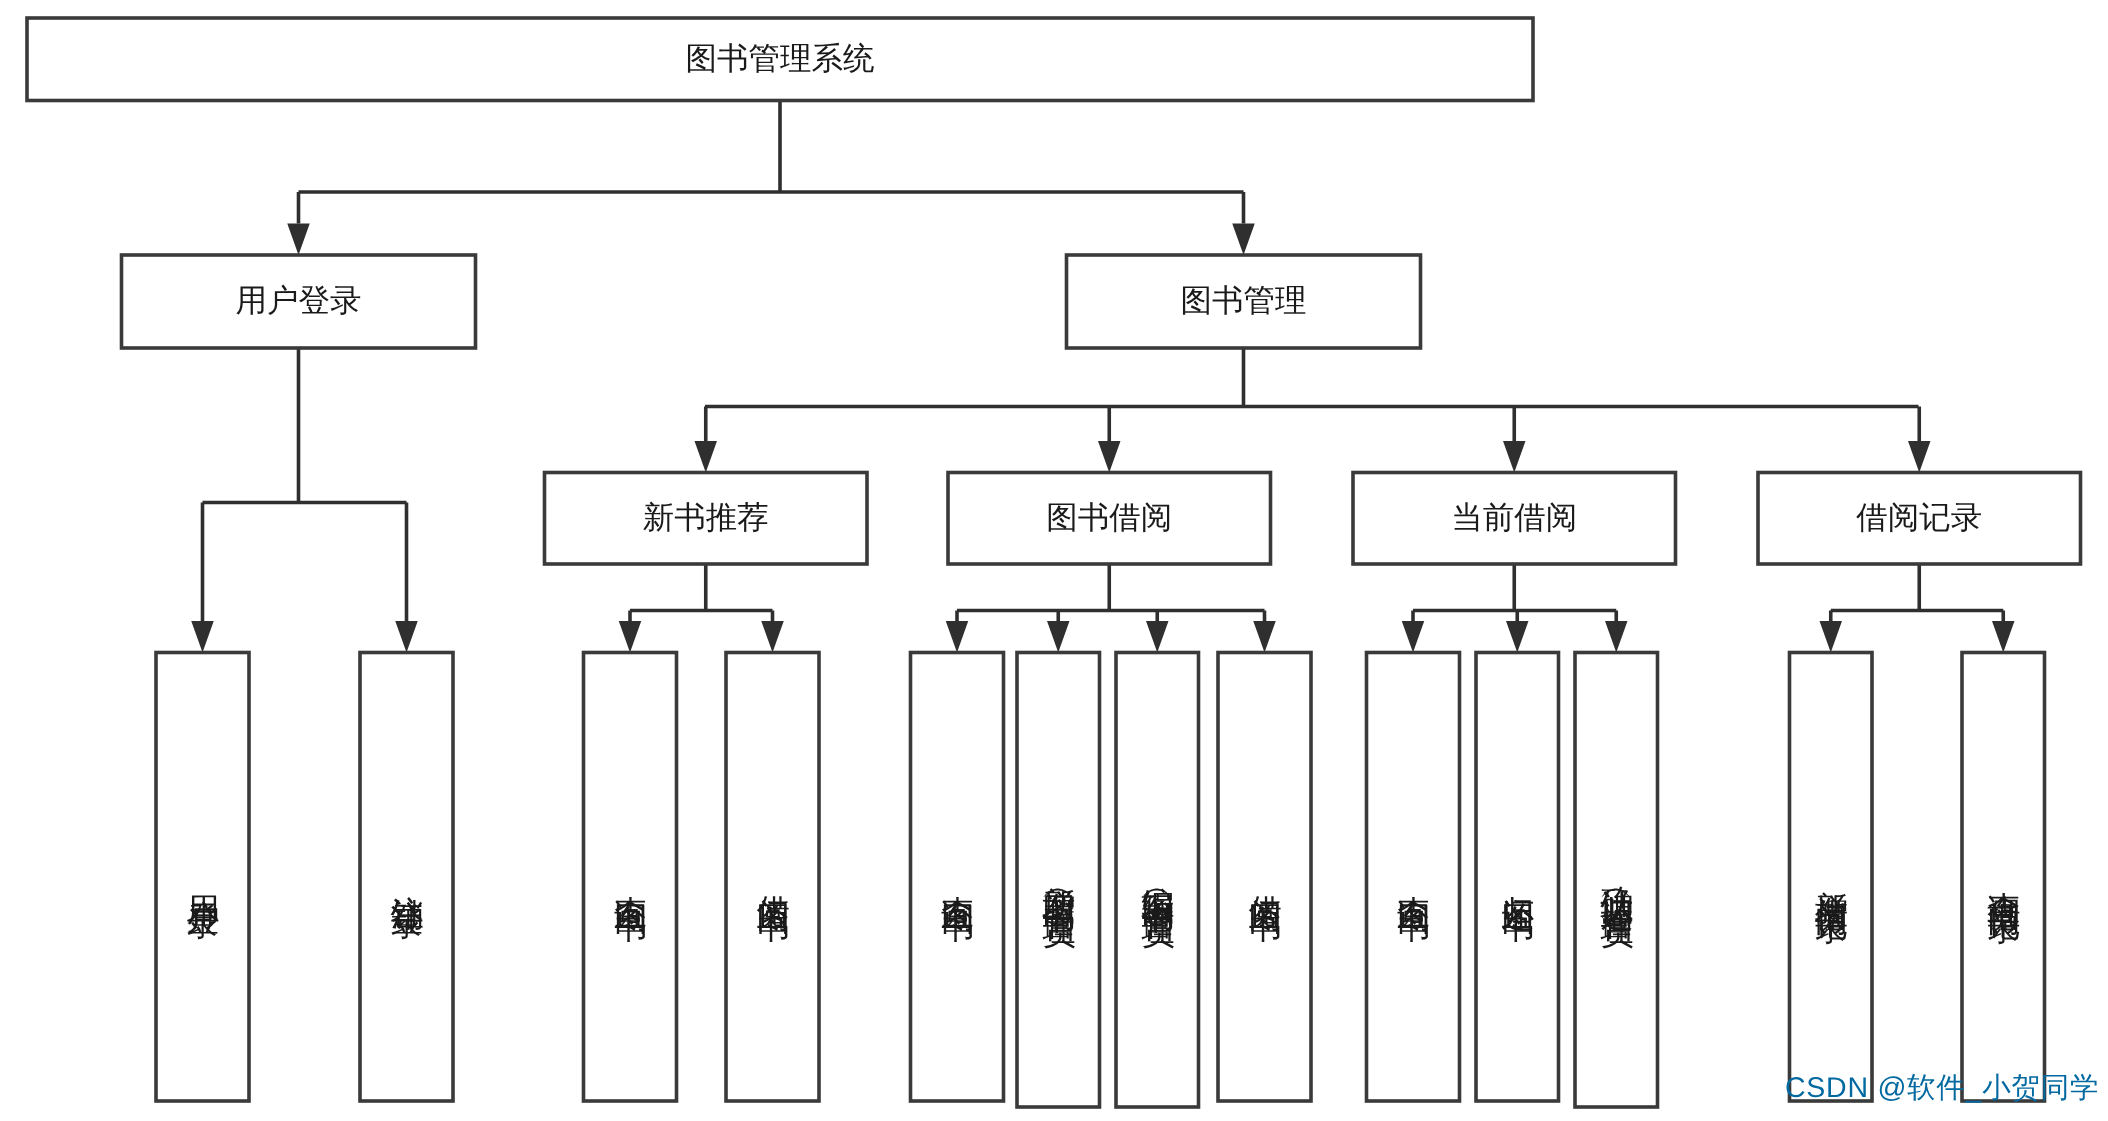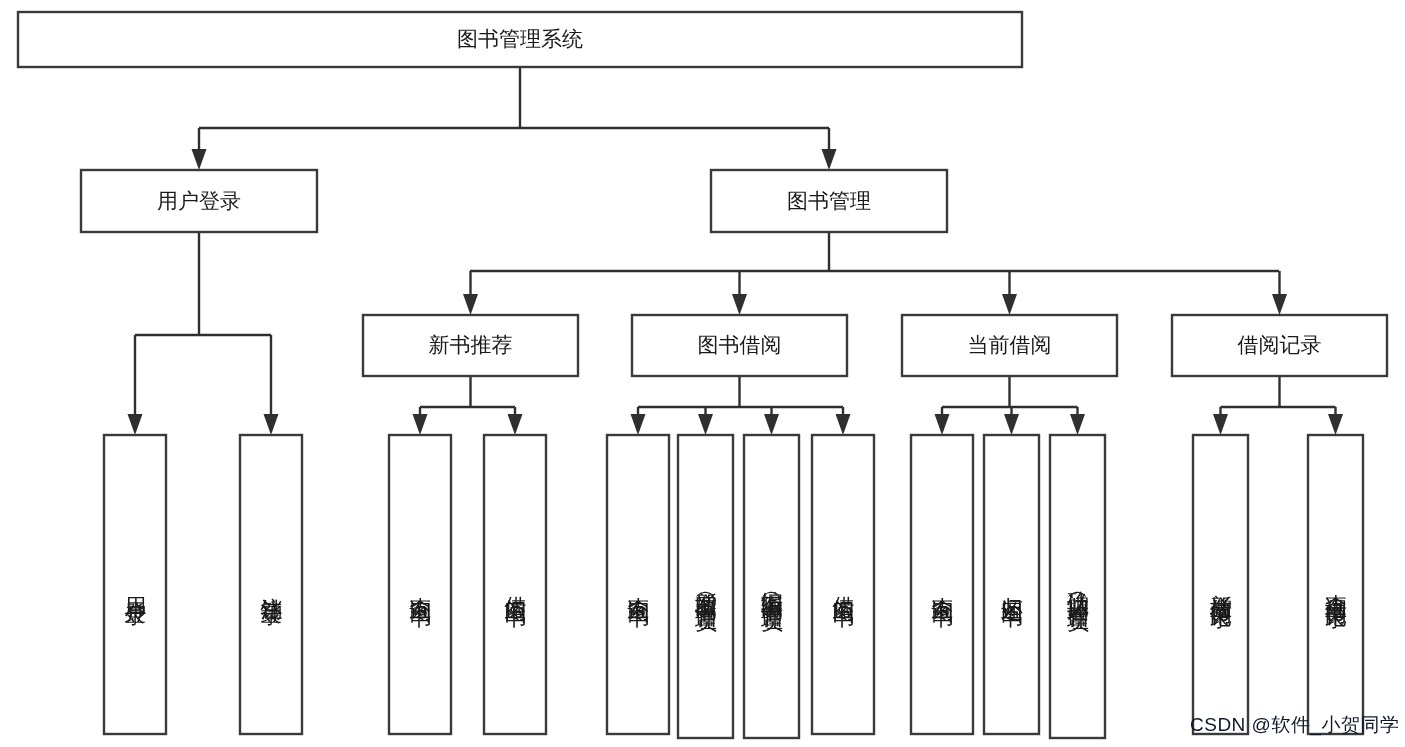--- a/index.html
+++ b/index.html
@@ -173,15 +173,15 @@
       <div class="leaf-label-v" style="left: 678px; top: 435px; width: 55px; height: 303px; display: flex; align-items: center; justify-content: center;">新增图书（管理员）</div>
       <div class="leaf-label-v" style="left: 744px; top: 435px; width: 55px; height: 303px; display: flex; align-items: center; justify-content: center;">编辑图书（管理员）</div>
       <div class="leaf-label-v" style="left: 812px; top: 435px; width: 62px; height: 299px; display: flex; align-items: center; justify-content: center;">借阅图书</div>
       <div class="leaf-label-v" style="left: 911px; top: 435px; width: 62px; height: 299px; display: flex; align-items: center; justify-content: center;">查询图书</div>
       <div class="leaf-label-v" style="left: 984px; top: 435px; width: 55px; height: 299px; display: flex; align-items: center; justify-content: center;">归还图书</div>
       <div class="leaf-label-v" style="left: 1050px; top: 435px; width: 55px; height: 303px; display: flex; align-items: center; justify-content: center;">确认归还（管理员）</div>
       <div class="leaf-label-v" style="left: 1193px; top: 435px; width: 55px; height: 299px; display: flex; align-items: center; justify-content: center;">新增借阅记录</div>
       <div class="leaf-label-v" style="left: 1308px; top: 435px; width: 55px; height: 299px; display: flex; align-items: center; justify-content: center;">查询借阅记录</div>
     </div>
 
-  <div class="watermark" style="left: 1190px; top: 712px; color: #0f172a;">CSDN @软件_小贺同学</div>
+  <div class="watermark" style="left: 1190px; top: 712px; color: #0369a1;">CSDN @软件_小贺同学</div>
 
 </div>
 
 </body></html>

